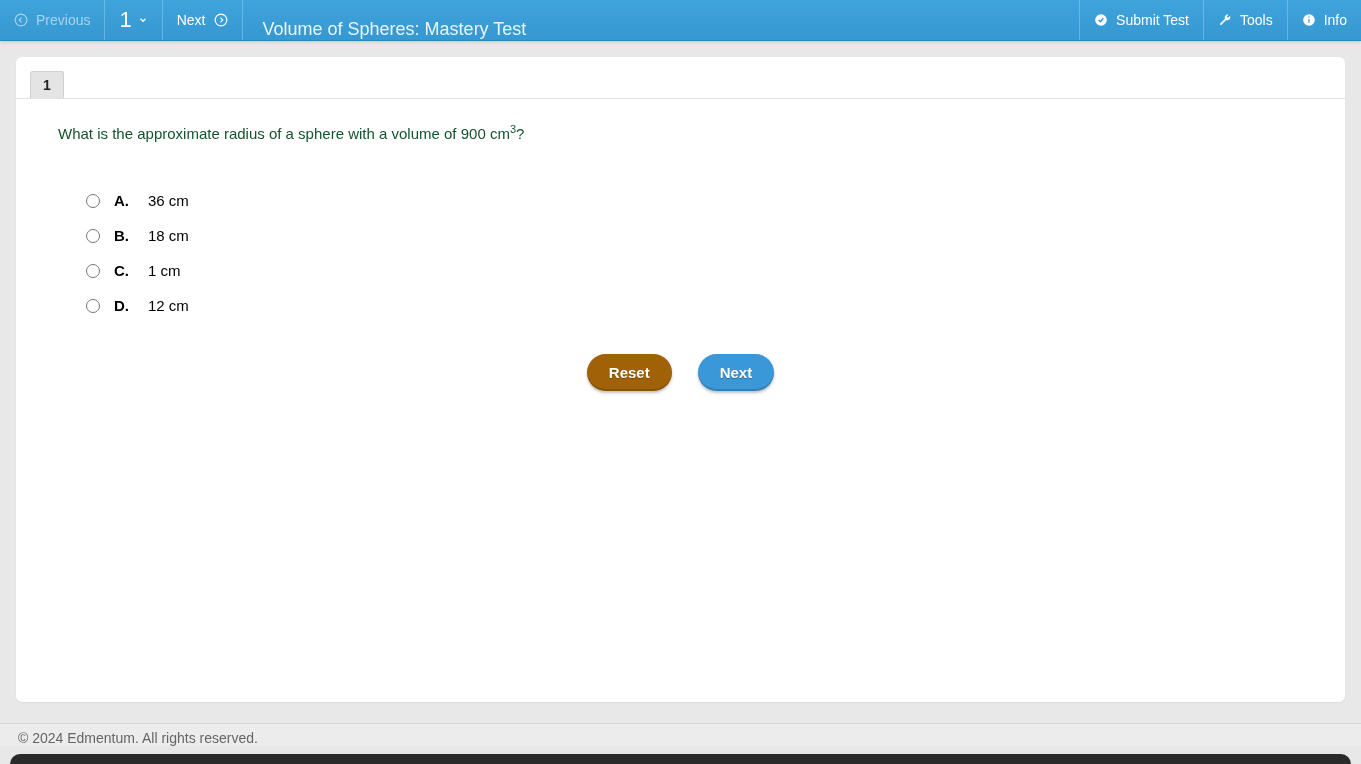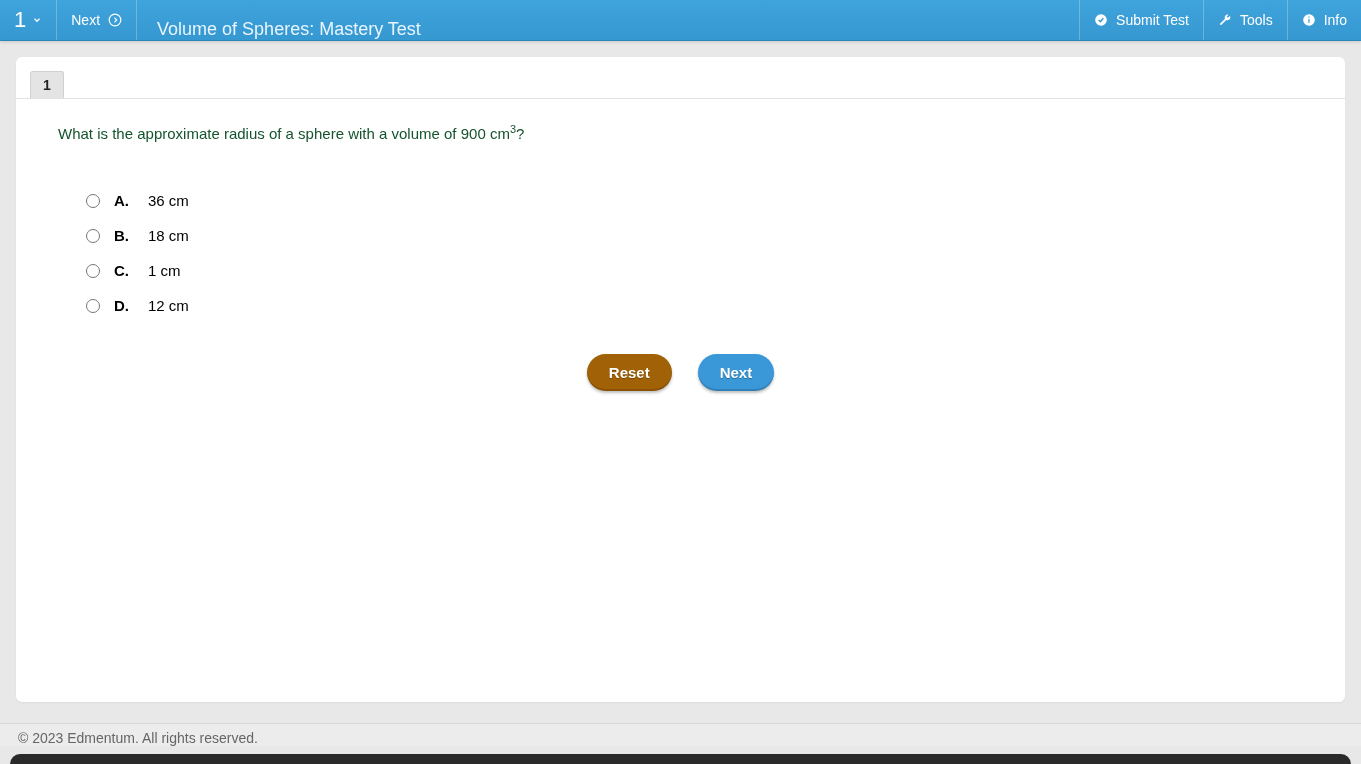--- a/index.html
+++ b/index.html
@@ -140,20 +140,29 @@
   left: 10px; right: 10px; bottom: 0;
   height: 10px;
   background: #2a2a2a;
   border-radius: 10px 10px 0 0;
 }
 </style>
 </head>
 <body>
 
 <div class="topbar">
+  <div class="nav-btn disabled">
+    <span class="icon">
+      <svg width="14" height="14" viewBox="0 0 24 24">
+          <circle cx="12" cy="12" r="10" fill="none" stroke="currentColor" stroke-width="2"></circle>
+          <path d="M13 8l-4 4 4 4" fill="none" stroke="currentColor" stroke-width="2"></path>
+        </svg>
+    </span>
+    <span>Previous</span>
+  </div>
   <div class="page-selector">
     <span>1</span>
     <span class="caret icon">
       <svg width="10" height="10" viewBox="0 0 24 24">
           <path d="M6 9l6 6 6-6" fill="none" stroke="currentColor" stroke-width="3"></path>
         </svg>
     </span>
   </div>
   <div class="nav-btn">
     <span>Next</span>
@@ -235,15 +244,15 @@
         </button>
         <button class="pill-btn next">
           <span>Next</span>
         </button>
       </div>
     </div>
   </div>
 </div>
 
 <div class="footer">
-  <span>© 2023 Edmentum. All rights reserved.</span>
+  <span>© 2024 Edmentum. All rights reserved.</span>
 </div>
 <div class="footer-bar"></div>
 
 </body></html>

